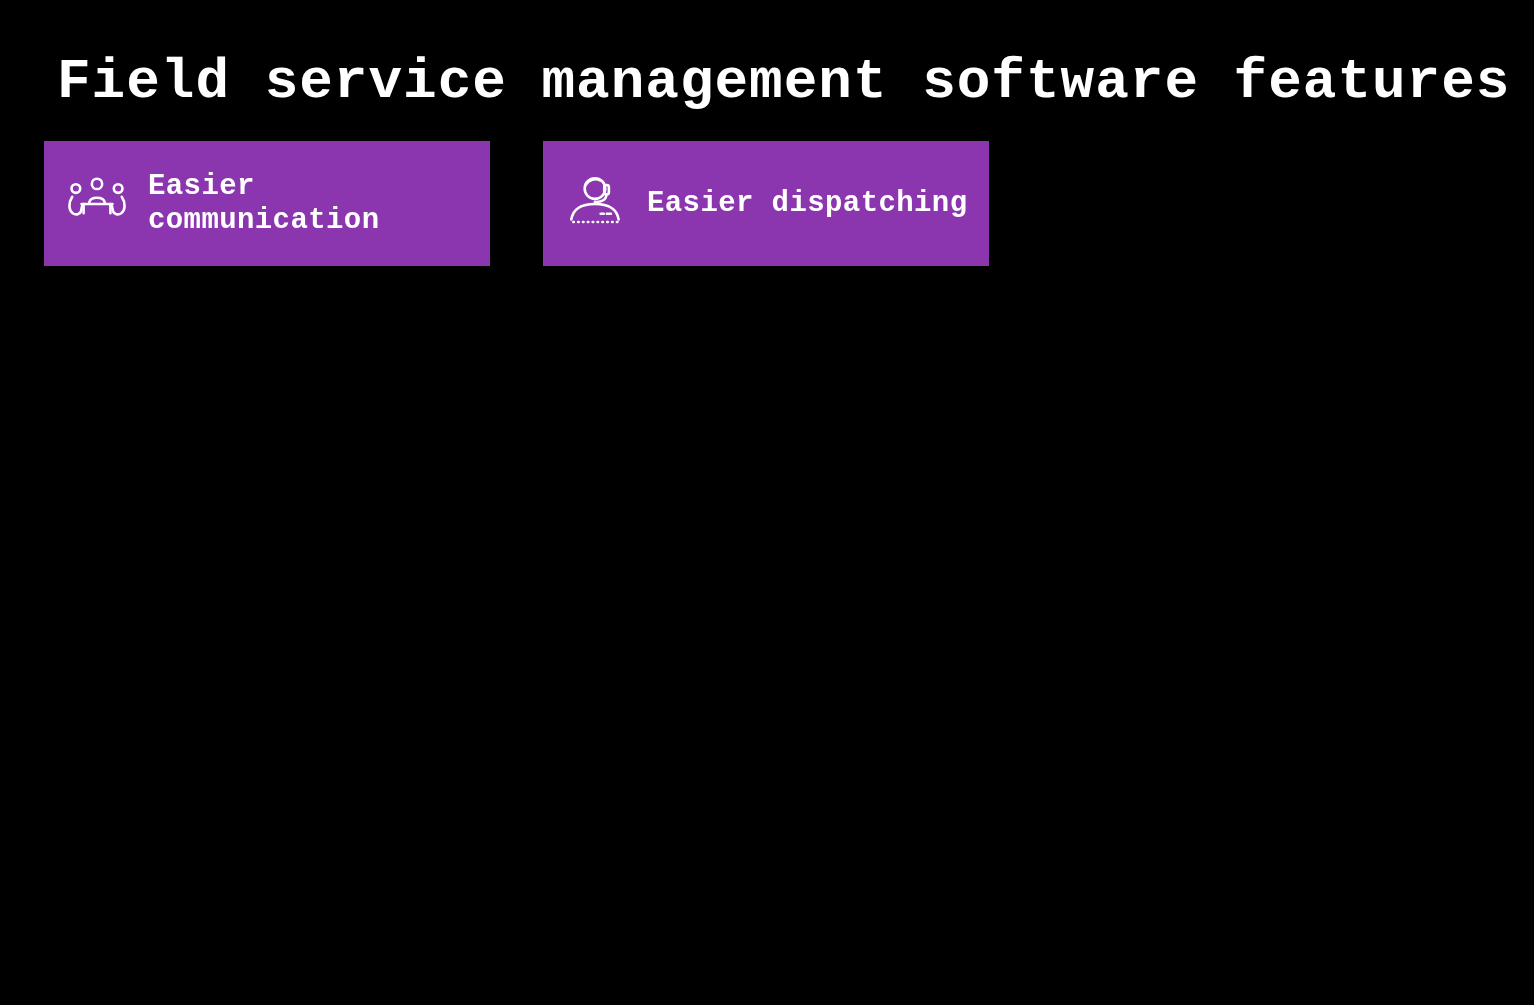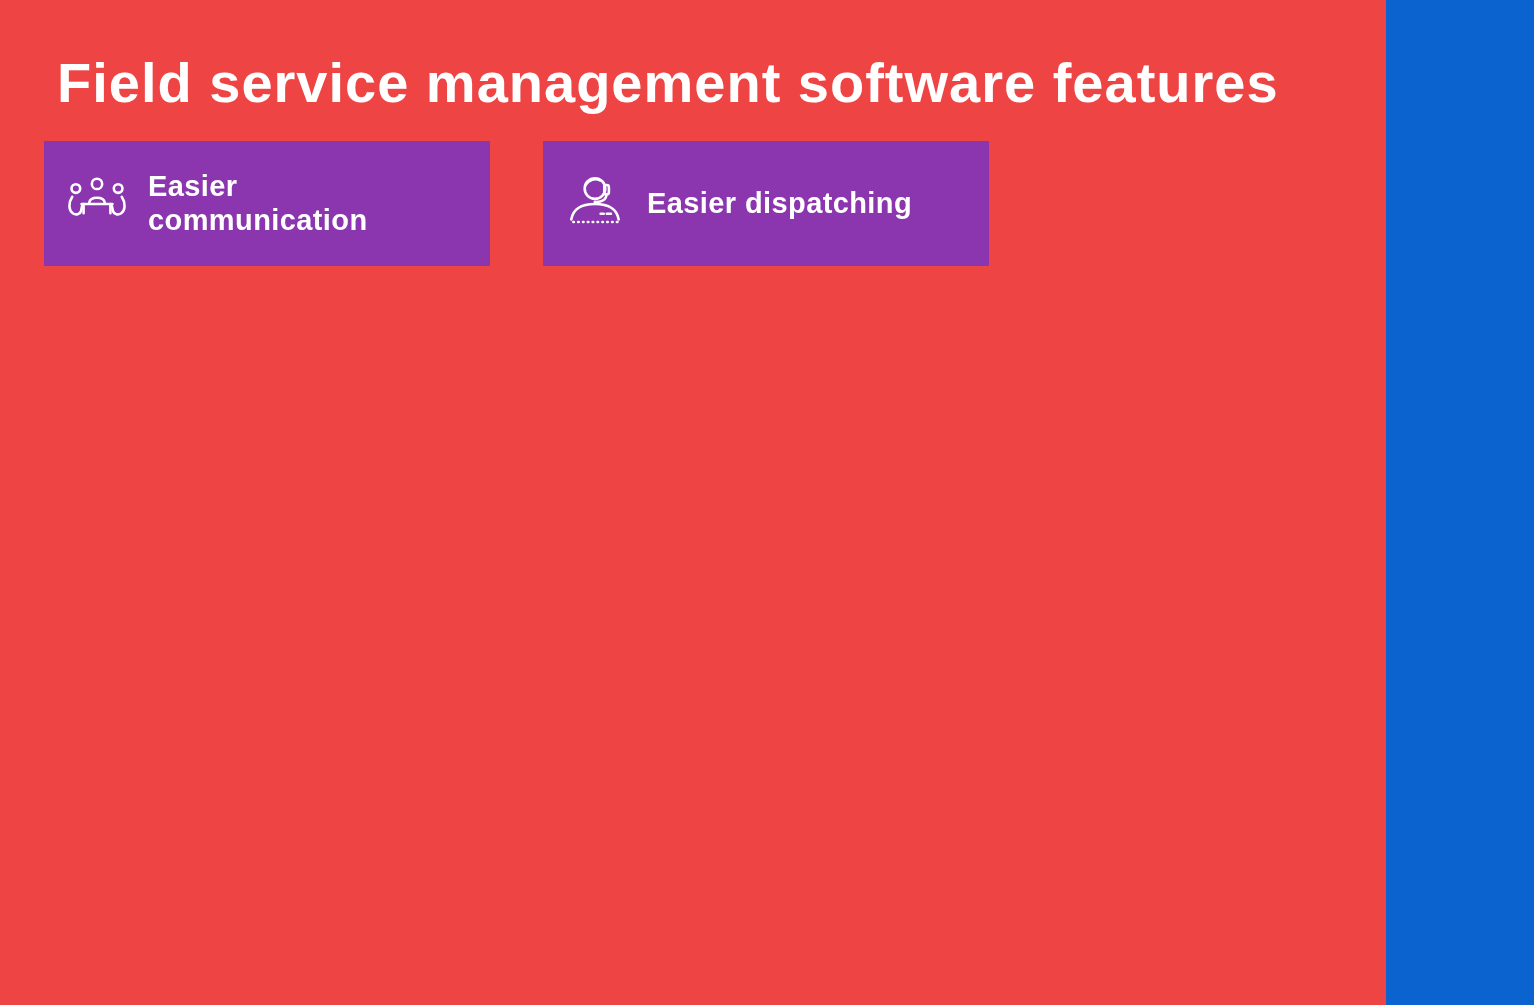--- a/index.html
+++ b/index.html
@@ -1,18 +1,18 @@
 <!DOCTYPE html>
 <html><head>
 <meta charset="utf-8">
 <style>
   html,body{margin:0;padding:0;background:#0B63CF;}
   .page{
-    position:relative;width:1386px;height:1005px;overflow:hidden;
-    background:#ef4444;font-family:Liberation Sans, sans-serif;
+    position:relative;width:1534px;height:1005px;overflow:hidden;
+    background:#000000;font-family:Liberation Mono, monospace;
   }
   .title{
     position:absolute;left:57px;top:50px;
     color:#FFFFFF;font-size:56px;font-weight:700;letter-spacing:1px;
     white-space:nowrap;
   }
   .grid{
     position:absolute;left:44px;top:141px;
     display:grid;
     grid-template-columns:repeat(3,446px);

